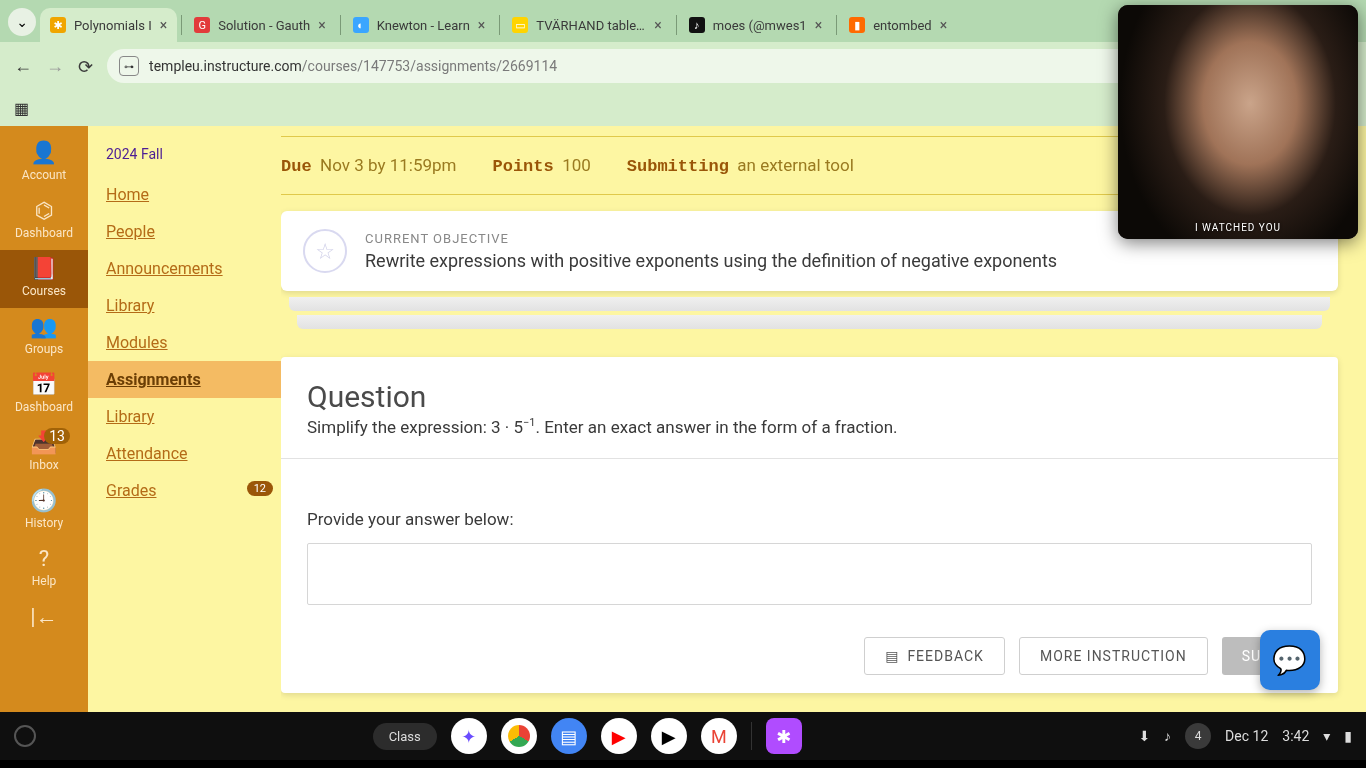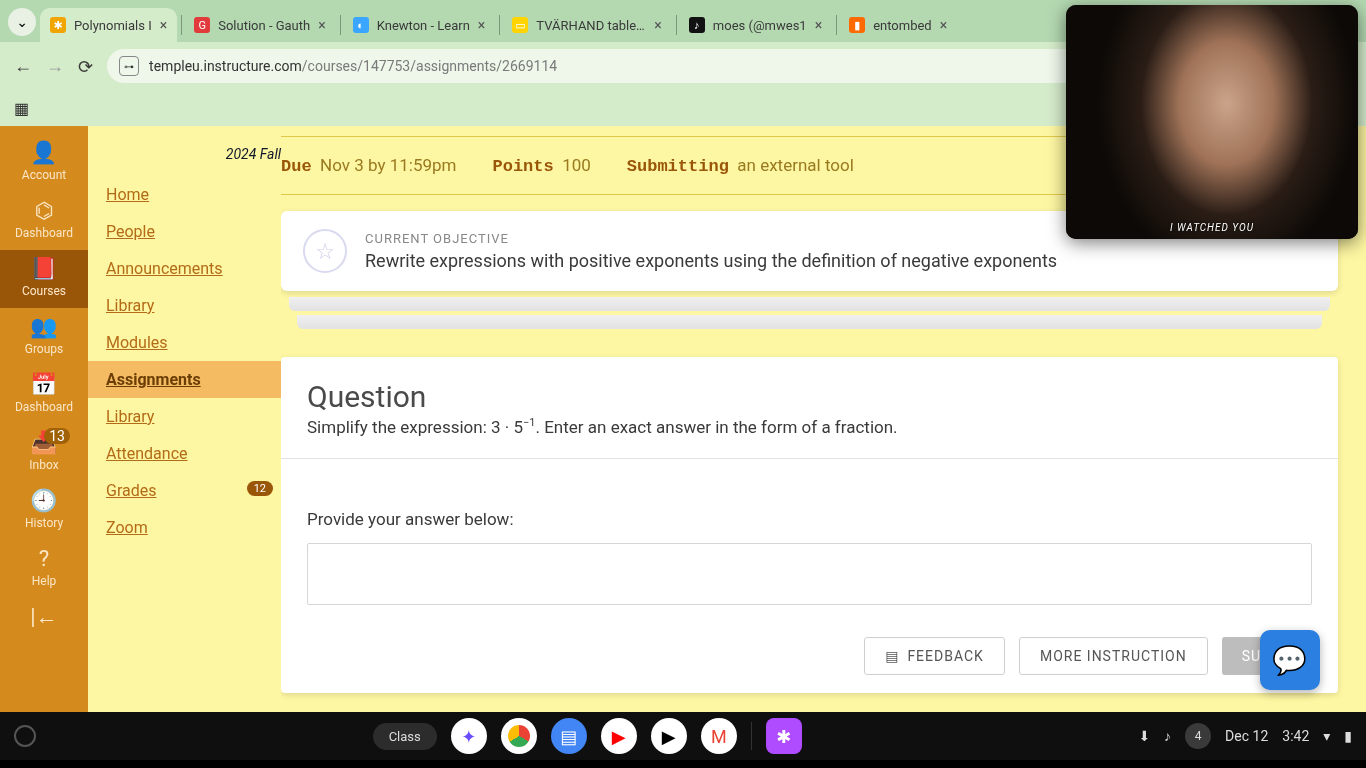--- a/index.html
+++ b/index.html
@@ -25,21 +25,21 @@
 
 
 .canvas-wrap { position:absolute; top:126px; left:0; right:0; bottom:48px; display:flex; background:#fdf6a2; }
 .global-nav { width:88px; background:#d48a1d; display:flex; flex-direction:column; align-items:center; padding-top:8px; }
 .gnav-item { width:88px; display:flex; flex-direction:column; align-items:center; justify-content:center; color:#fbe6c6; font-size:12px; padding:8px 0 10px; gap:4px; position:relative; }
 .gnav-item.active { background:#9a5608; }
 .gnav-icon { font-size:22px; line-height:1; }
 .gnav-item .badge { position:absolute; top:4px; right:18px; background:#a16207; color:#fff; border-radius:8px; font-size:14px; padding:0 5px; }
 
 .course-nav { width:193px; background:#fdf6a2; padding:20px 0 0 0; }
-.term { font-style:italic; color:#0f172a; font-size:14px; padding:0 0 14px 18px;text-align:right; }
+.term { color:#4c1d95; font-size:14px; padding:0 0 14px 18px; }
 .cnav-link { display:block; padding:9px 8px 9px 18px; color:#b46b17; text-decoration:underline; font-size:16px; }
 .cnav-link.active { background:#f4bb63; color:#6b3e05; font-weight:700; }
 .cnav-link .count { float:right; background:#9a5608; color:#fff; border-radius:10px; font-size:11px; padding:1px 7px; text-decoration:none; }
 
 .main { flex:1; padding:0 28px 0 0; overflow:hidden; }
 .assign-header { border-top:1px solid #e0c94a; border-bottom:1px solid #e0c94a; padding:18px 0; margin:10px 0 16px 0; display:flex; gap:36px; font-size:17px; color:#b46b17; }
 .assign-header b { color:#9a5608; font-weight:700;font-family:Liberation Mono, monospace; }
 .assign-header span.val { color:#9a7a20; }
 
 .objective-card { background:#fff; border-radius:6px; box-shadow:0 2px 6px rgba(0,0,0,.12); padding:18px 22px; display:flex; gap:18px; align-items:center; margin-bottom:6px; }
@@ -56,21 +56,21 @@
 .sup { font-size:11px; vertical-align:super; }
 .q-sep { border-top:1px solid #e2e2e2; }
 .answer-area { padding:18px 26px; }
 .answer-label { font-size:17px; color:#3a3a3a; margin-bottom:14px;margin-top:32px; }
 .answer-box { border:1px solid #d6d6d6; height:62px; border-radius:2px; }
 .q-actions { display:flex; justify-content:flex-end; gap:14px; padding:14px 20px 18px; }
 .btn { border:1px solid #cfcfcf; background:#fff; padding:10px 20px; font-size:14px; letter-spacing:1px; color:#555; border-radius:3px; display:flex; align-items:center; gap:8px; }
 .btn.primary { background:#bdbdbd; color:#fff; border:none; }
 
 
-.pip { position:absolute; top:5px; right:8px; width:292px; height:234px; background:#1a1410; border-radius:10px; box-shadow:0 4px 18px rgba(0,0,0,.5); overflow:hidden; display:flex; flex-direction:column; justify-content:flex-end; align-items:center;font-style:italic; }
+.pip { position:absolute; top:5px; right:8px; width:240px; height:234px; background:#1a1410; border-radius:10px; box-shadow:0 4px 18px rgba(0,0,0,.5); overflow:hidden; display:flex; flex-direction:column; justify-content:flex-end; align-items:center; }
 .pip-face { position:absolute; inset:0; background:radial-gradient(ellipse 130px 170px at 55% 42%,#caa48a 0%,#a07358 36%,#2a1d16 66%,#0c0906 100%); }
 .pip-caption { position:relative; color:#fff; font-size:10px; letter-spacing:1px; margin-bottom:6px; text-shadow:0 0 3px #000; }
 
 
 .chat-fab { position:absolute; right:46px; bottom:78px; width:60px; height:60px; background:#2a7fe0; border-radius:10px; display:flex; align-items:center; justify-content:center; color:#fff; font-size:28px; box-shadow:0 3px 10px rgba(0,0,0,.3); }
 
 
 .taskbar { position:absolute; left:0; right:0; bottom:8px; height:48px; background:#0f0f0f; display:flex; align-items:center; padding:0 14px; gap:12px; }
 .tb-left { width:22px; height:22px; border:2px solid #555; border-radius:50%; }
 .tb-spacer { flex:1; }
@@ -183,21 +183,20 @@
     <div id="cnav-links">
         <a class="cnav-link" href="#">Home</a>
         <a class="cnav-link" href="#">People</a>
         <a class="cnav-link" href="#">Announcements</a>
         <a class="cnav-link" href="#">Library</a>
         <a class="cnav-link" href="#">Modules</a>
         <a class="cnav-link active" href="#">Assignments</a>
         <a class="cnav-link" href="#">Library</a>
         <a class="cnav-link" href="#">Attendance</a>
         <a class="cnav-link" href="#">Grades<span class="count">12</span></a>
-        <a class="cnav-link" href="#">Zoom</a>
       </div>
   </div>
 
   <div class="main">
     <div class="assign-header">
       <div><b>Due</b>&nbsp;&nbsp;<span class="val">Nov 3 by 11:59pm</span></div>
       <div><b>Points</b>&nbsp;&nbsp;<span class="val">100</span></div>
       <div><b>Submitting</b>&nbsp;&nbsp;<span class="val">an external tool</span></div>
     </div>
 

